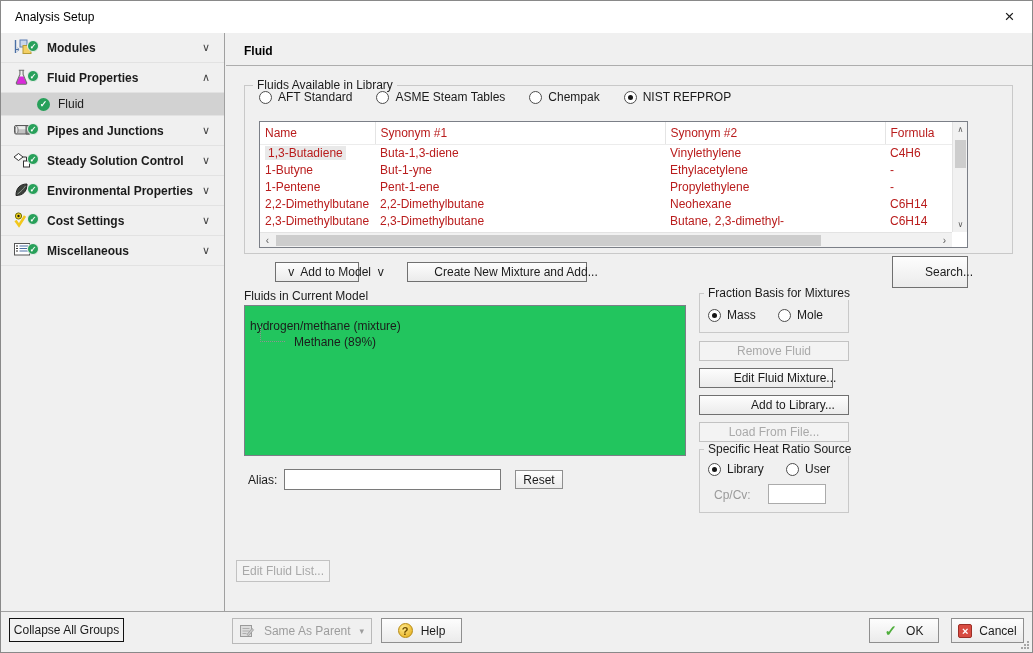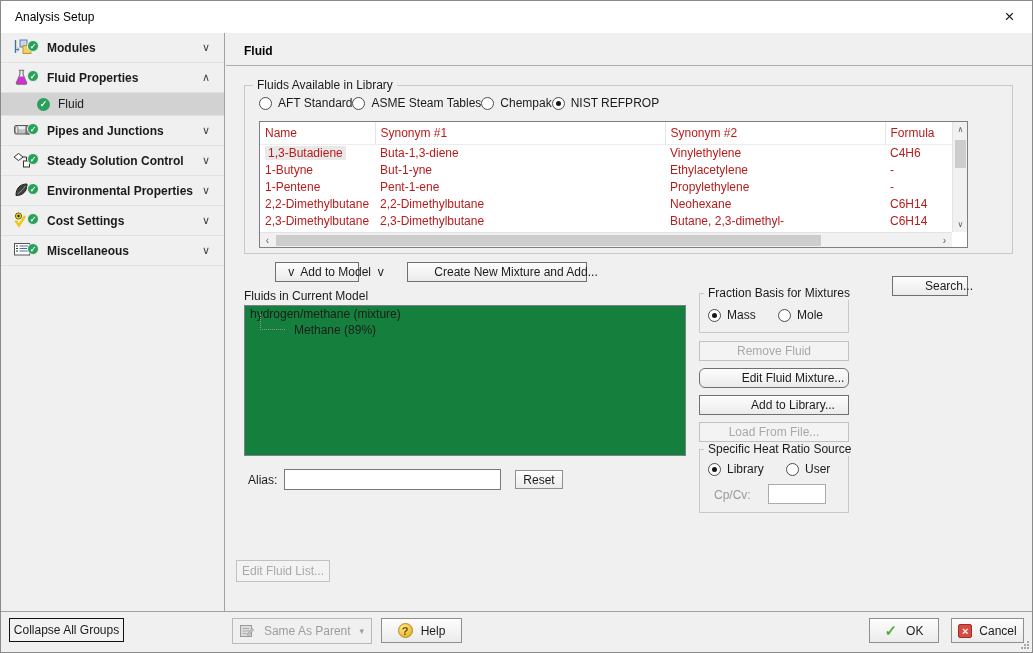--- a/index.html
+++ b/index.html
@@ -40,21 +40,21 @@
   .panel-header .ph-title { font-size:12px; font-weight:bold; color:#000; padding-left:18px; }
 
   .groupbox { position:absolute; border:1px solid #c9c9c9; }
   .legend { position:absolute; top:-8px; left:8px; background:#f0f0f0; padding:0 4px;
             font-size:12px; color:#1b1b1b; white-space:nowrap; }
 
   .radio { display:inline-flex; align-items:center; font-size:12px; color:#1b1b1b; cursor:default; }
   .rdot { width:13px; height:13px; border:1px solid #4d4d4d; border-radius:50%; background:#fff;
           position:relative; margin-right:6px; flex:0 0 auto; }
   .radio.sel .rdot::after { content:''; position:absolute; inset:3px; background:#161616; border-radius:50%; }
-  .src-row { position:absolute; left:33px; top:63px; display:flex; }
+  .src-row { position:absolute; left:33px; top:57px; display:flex; gap:24px; }
 
   
   .fluid-table { position:absolute; left:33px; top:88px; width:709px; height:127px; background:#fff;
                  border:1px solid #7b7f87; overflow:hidden; }
   table.grid { border-collapse:collapse; table-layout:fixed; width:692px; font-size:12px; color:#b91c1c; }
   table.grid th { font-weight:normal; text-align:left; height:22px; padding:0 0 0 5px;
                   border-right:1px solid #e4e4e4; border-bottom:1px solid #ececec; white-space:nowrap; overflow:hidden; }
   table.grid th:last-child { border-right:none;margin-top:46px; }
   table.grid td { height:17px; padding:0 0 0 5px; white-space:nowrap; overflow:hidden; }
   .hl { background:#e9e9e9; padding:0 3px; }
@@ -74,22 +74,22 @@
 
   
   .btn { position:absolute; font-size:12px; color:#1b1b1b; background:linear-gradient(#fdfdfd,#ebebeb);
          border:1px solid #8f8f8f; display:flex; align-items:center; justify-content:center;
          white-space:pre; cursor:default; }
   .btn.dark { border-color:#707070;padding-left:38px; }
   .btn.disabled { background:#f3f3f3; border-color:#c2c2c2; color:#a9a9a9; }
 
   
   .cm-label { position:absolute; left:18px; top:256px; font-size:12px; color:#1b1b1b; }
-  .cm-box { position:absolute; left:18px; top:272px; width:442px; height:151px; background:#15803d;
-            border:1px solid #7b7f87; padding:0 0 0 5px; font-size:12px; color:#1b1b1b; }
+  .cm-box { position:absolute; left:18px; top:272px; width:442px; height:151px; background:#22c55e;
+            border:1px solid #7b7f87; padding:12px 0 0 5px; font-size:12px; color:#1b1b1b; }
   .tree-root { height:16px; line-height:16px; }
   .tree-child { position:relative; height:16px; line-height:16px; padding-left:44px; }
   .tree-child::before { content:''; position:absolute; left:10px; top:-8px; bottom:8px; width:24px;
                         border-left:1px dotted #909090; border-bottom:1px dotted #909090; }
 
   
   .alias-label { position:absolute; left:22px; top:440px; font-size:12px; color:#1b1b1b; }
   .alias-input { position:absolute; left:58px; top:436px; width:217px; height:21px;
                  border:1px solid #7a7a7a; background:#fff; font:12px "Liberation Sans",sans-serif; padding:0 4px; }
   .cp-input { position:absolute; border:1px solid #ababab; background:#fff;
@@ -307,21 +307,21 @@
       </div>
       <div class="hscroll">
         <span class="arr left">‹</span>
         <div class="hthumb"></div>
         <span class="arr right">›</span>
       </div>
     </div>
 
     <button class="btn dark" style="left:49px; top:229px; width:84px; height:20px;">v  Add to Model  v</button>
     <button class="btn dark" style="left:181px; top:229px; width:180px; height:20px;">Create New Mixture and Add...</button>
-    <button class="btn dark" style="left:666px; top:243px; width:76px; height:20px;text-align:right;">Search...</button>
+    <button class="btn dark" style="left:666px; top:223px; width:76px; height:32px;text-align:right;">Search...</button>
 
     <div class="cm-label">Fluids in Current Model</div>
     <div class="cm-box">
       <div class="tree-root">hydrogen/methane (mixture)</div>
       <div class="tree-child">Methane (89%)</div>
     </div>
 
     <div class="alias-label">Alias:</div>
     <input class="alias-input" value="" style="">
     <button class="btn" style="left:289px; top:437px; width:48px; height:19px;">Reset</button>
@@ -332,21 +332,21 @@
         <span class="rdot"></span>
         <span>Mass</span>
       </span>
       <span class="radio" style="position:absolute; left:78px; top:14px;">
         <span class="rdot"></span>
         <span>Mole</span>
       </span>
     </div>
 
     <button class="btn disabled" style="left:473px; top:308px; width:150px; height:20px;">Remove Fluid</button>
-    <button class="btn dark" style="left:473px; top:335px; width:150px; height:20px;border-radius:6px;">Edit Fluid Mixture...</button>
+    <button class="btn dark" style="left:473px; top:335px; width:134px; height:20px;">Edit Fluid Mixture...</button>
     <button class="btn dark" style="left:473px; top:362px; width:150px; height:20px;">Add to Library...</button>
     <button class="btn disabled" style="left:473px; top:389px; width:150px; height:20px;">Load From File...</button>
 
     <div class="groupbox" style="left:473px; top:416px; width:150px; height:64px;">
       <span class="legend" style="left:4px;">Specific Heat Ratio Source</span>
       <span class="radio sel" style="position:absolute; left:8px; top:12px;">
         <span class="rdot"></span>
         <span>Library</span>
       </span>
       <span class="radio" style="position:absolute; left:86px; top:12px;text-align:right;">

